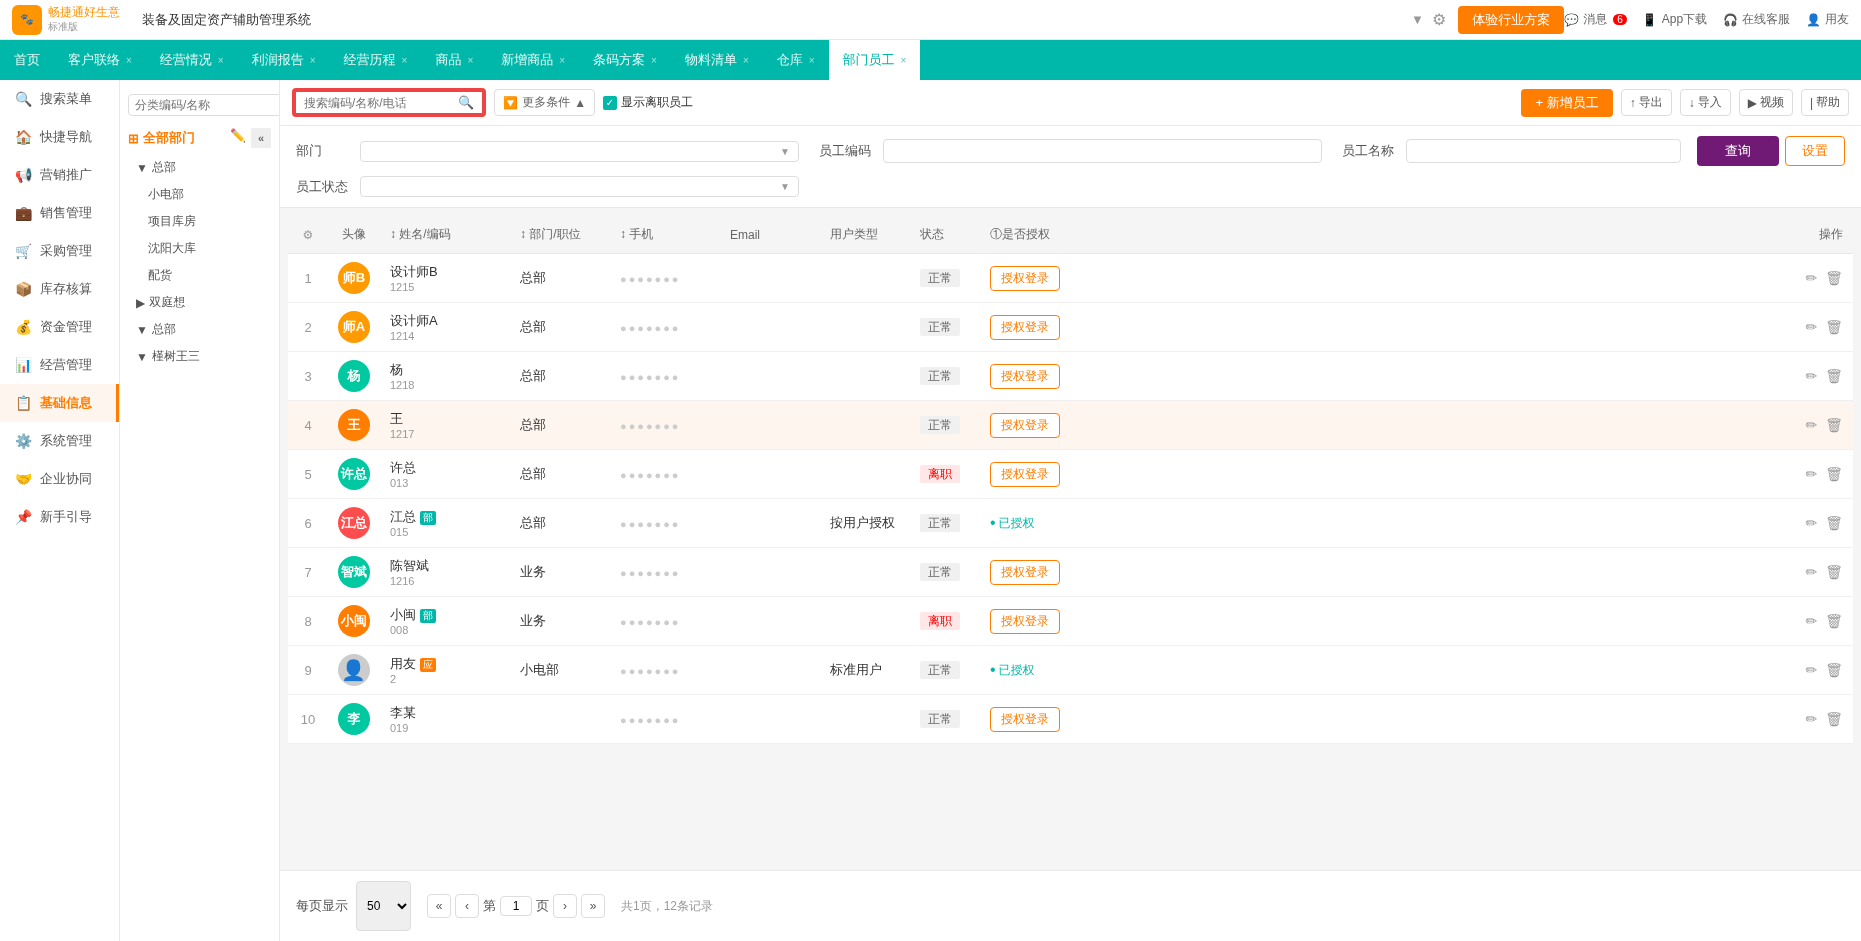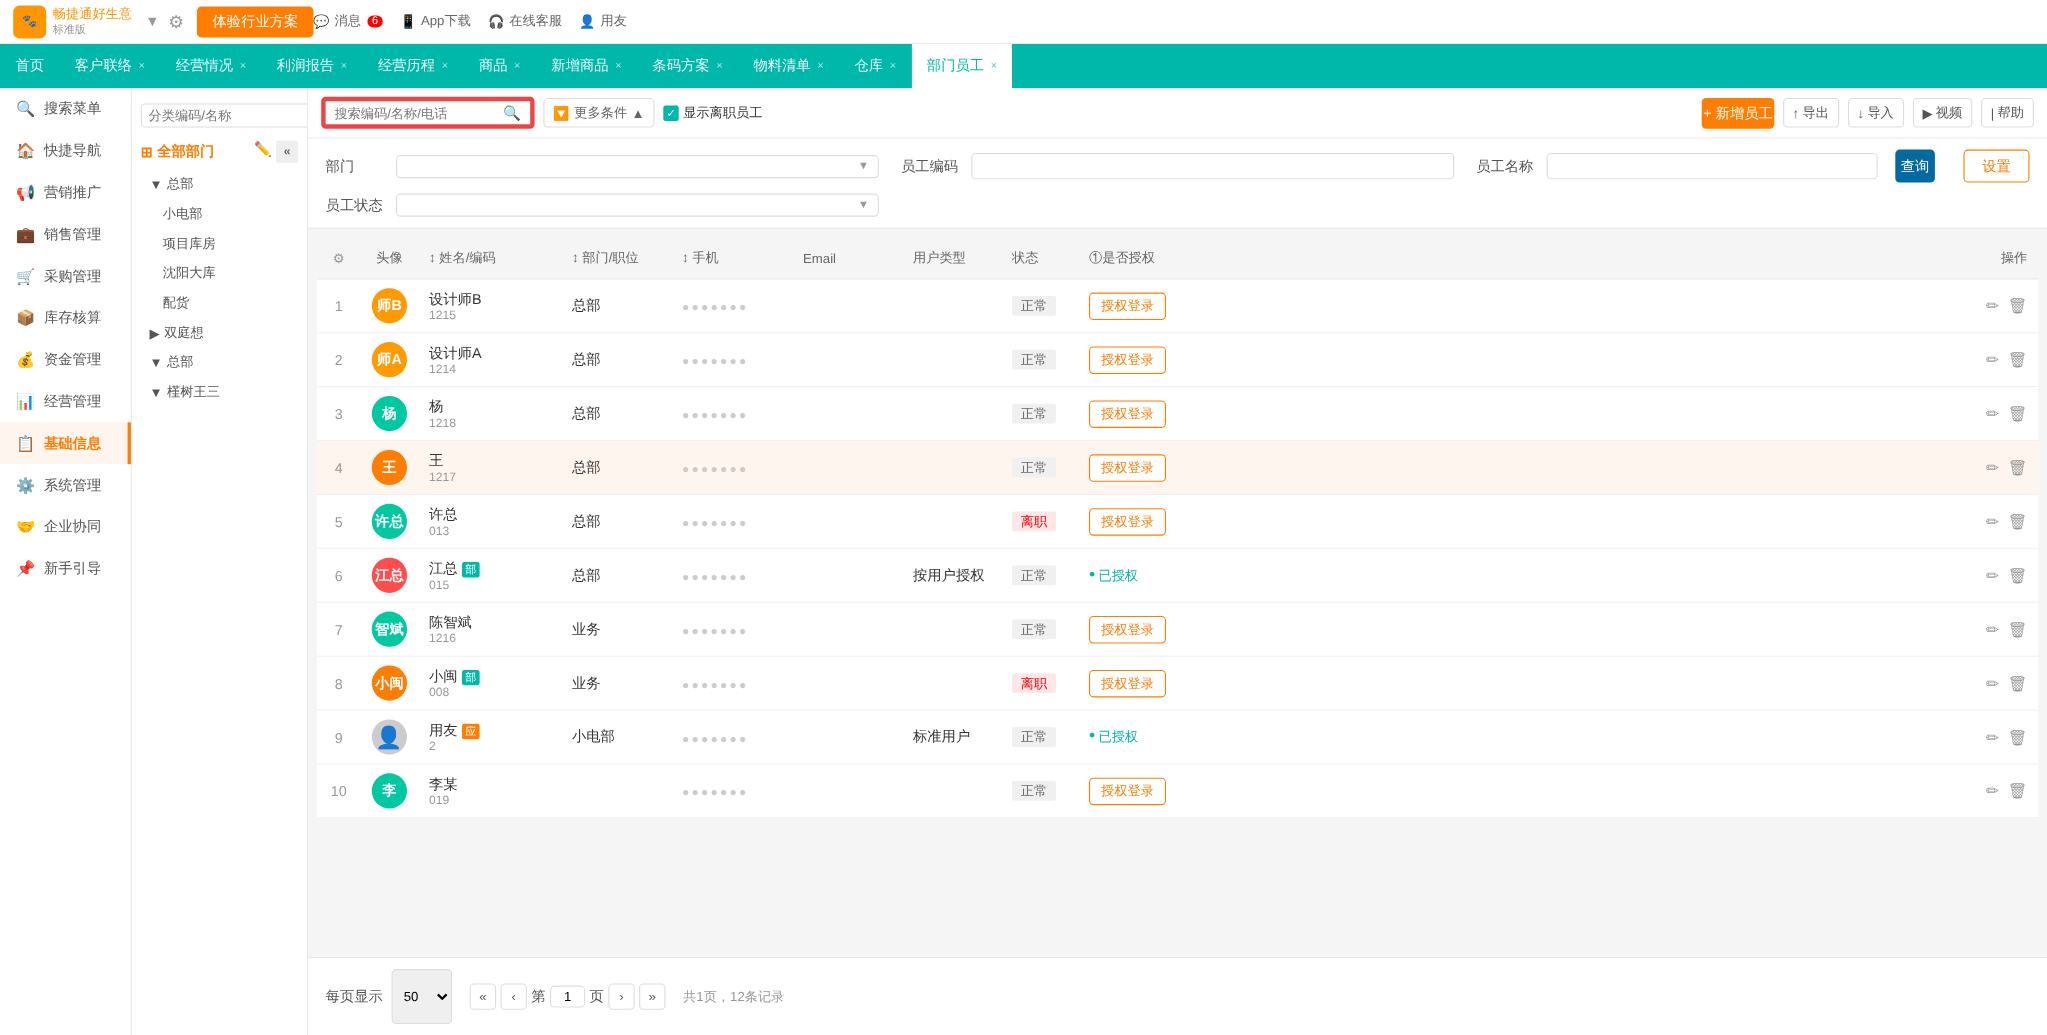--- a/index.html
+++ b/index.html
@@ -48,31 +48,31 @@
     .main-content { flex: 1; display: flex; flex-direction: column; overflow: hidden; background: #f5f5f5; }
 
     
     .toolbar { background: #fff; padding: 8px 12px; display: flex; align-items: center; gap: 8px; border-bottom: 1px solid #e8e8e8; }
     .search-box { display: flex; align-items: center; border: 4px solid #ef4444; border-radius: 4px; padding: 3px 8px; gap: 4px; }
     .search-box input { border: none; outline: none; font-size: 12px; width: 150px; }
     .filter-btn { display: flex; align-items: center; gap: 4px; color: #666; cursor: pointer; font-size: 12px; border: 1px solid #ddd; border-radius: 4px; padding: 4px 8px; }
     .show-resigned { display: flex; align-items: center; gap: 4px; font-size: 12px; color: #333; cursor: pointer; }
     .checkbox-checked { width: 14px; height: 14px; background: #00b8a9; border-radius: 2px; display: flex; align-items: center; justify-content: center; color: white; font-size: 10px; }
     .toolbar-right { margin-left: auto; display: flex; align-items: center; gap: 8px; }
-    .add-btn { background: #ff7d00; color: white; border: none; padding: 5px 1px; border-radius: 4px; font-size: 13px; cursor: pointer; display: flex; align-items: center; gap: 4px; }
+    .add-btn { background: #ff7d00; color: white; border: none; padding: 5px 14px; border-radius: 4px; font-size: 13px; cursor: pointer; display: flex; align-items: center; gap: 4px; }
     .icon-btn { display: flex; align-items: center; gap: 3px; cursor: pointer; color: #555; font-size: 12px; border: 1px solid #ddd; border-radius: 4px; padding: 4px 8px; }
 
     
     .filter-area { background: #fff; padding: 10px 16px; border-bottom: 1px solid #e8e8e8; display: grid; grid-template-columns: 1fr 1fr 1fr; gap: 10px 20px; align-items: center; }
     .filter-row { display: flex; align-items: center; gap: 8px; }
     .filter-label { font-size: 13px; color: #555; white-space: nowrap; min-width: 56px; }
     .filter-select { flex: 1; border: 1px solid #ddd; border-radius: 4px; padding: 4px 8px; font-size: 12px; display: flex; align-items: center; justify-content: space-between; cursor: pointer; background: #fff; }
     .filter-input { flex: 1; border: 1px solid #ddd; border-radius: 4px; padding: 4px 8px; font-size: 12px; outline: none; }
-    .query-btn { background: #0369a1; color: white; border: none; padding: 5px 5px; border-radius: 4px; font-size: 13px; cursor: pointer; }
-    .reset-btn { background: #fff; color: #ff7d00; border: 1px solid #ff7d00; padding: 5px 16px; border-radius: 4px; font-size: 13px; cursor: pointer; margin-left: 20px; }
+    .query-btn { background: #701a75; color: white; border: none; padding: 5px 28px; border-radius: 4px; font-size: 13px; cursor: pointer; }
+    .reset-btn { background: #fff; color: #ff7d00; border: 1px solid #ff7d00; padding: 5px 16px; border-radius: 4px; font-size: 13px; cursor: pointer; }
 
     
     .table-wrapper { flex: 1; overflow: auto; padding: 8px; }
     table { width: 100%; background: #fff; border-collapse: collapse; font-size: 13px; }
     thead tr { background: #f5f5f5; }
     th { padding: 10px 10px; text-align: left; font-weight: normal; color: #666; border-bottom: 1px solid #e8e8e8; white-space: nowrap; font-size: 12px; }
     td { padding: 8px 10px; border-bottom: 1px solid #f0f0f0; color: #333; vertical-align: middle; }
     tr.highlighted td { background: #fff5ef; }
     .col-index { width: 40px; text-align: center; color: #999; }
     .col-avatar { width: 50px; text-align: center; }
@@ -116,20 +116,21 @@
 <body>
 
 <div class="top-bar">
   <div class="logo-area">
     <div class="logo-icon">🐾</div>
     <div>
       <div class="logo-text">畅捷通好生意</div>
       <div class="logo-sub">标准版</div>
     </div>
   </div>
+  <div class="system-title">装备及固定资产辅助管理系统</div>
   <span style="color:#999;cursor:pointer;margin-right:8px;">▼</span>
   <span style="color:#999;font-size:16px;cursor:pointer;margin-right:12px;">⚙</span>
   <button class="trial-btn">体验行业方案</button>
   <div class="top-actions">
     <div class="top-icon-btn">
       <span>💬</span>
       <span>消息</span>
       <span class="badge">6</span>
     </div>
     <div class="top-icon-btn">

